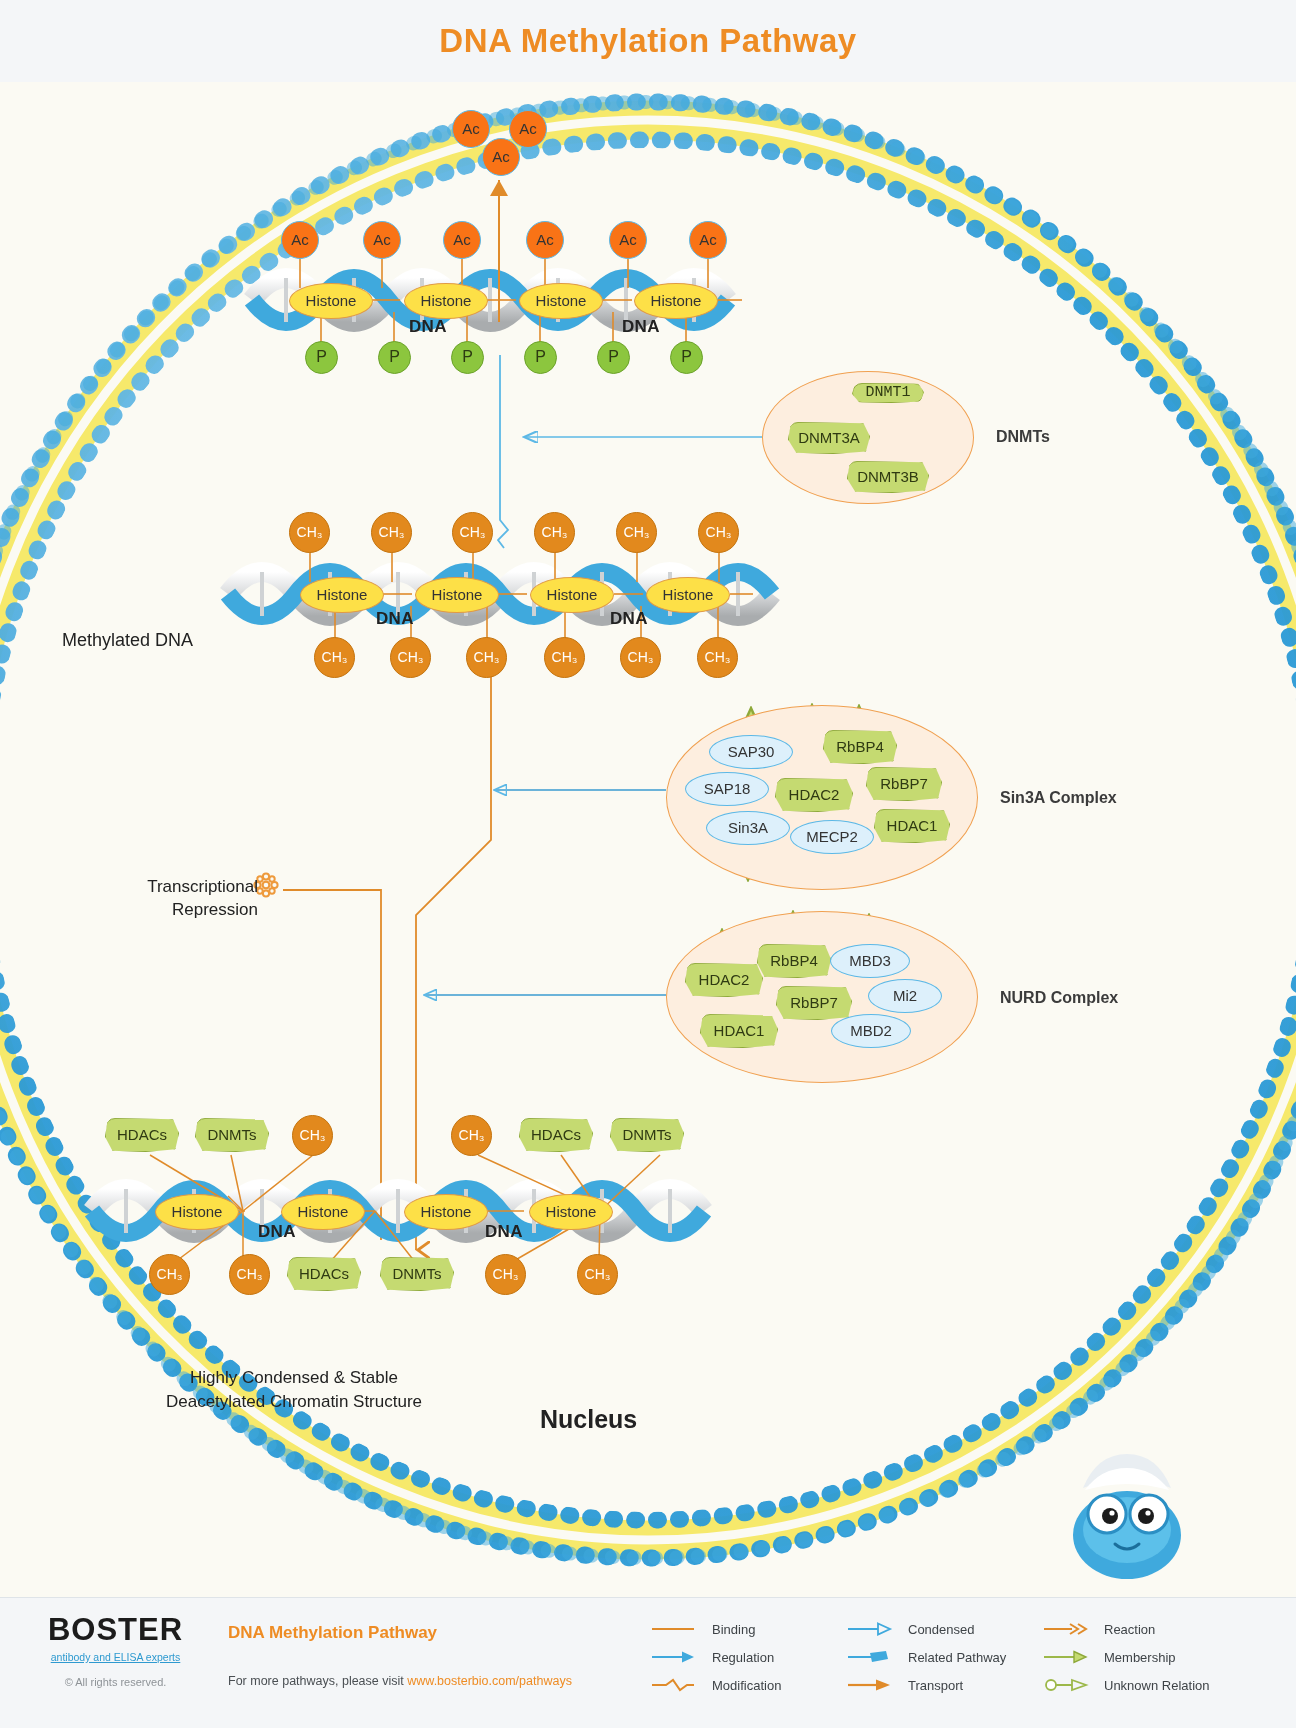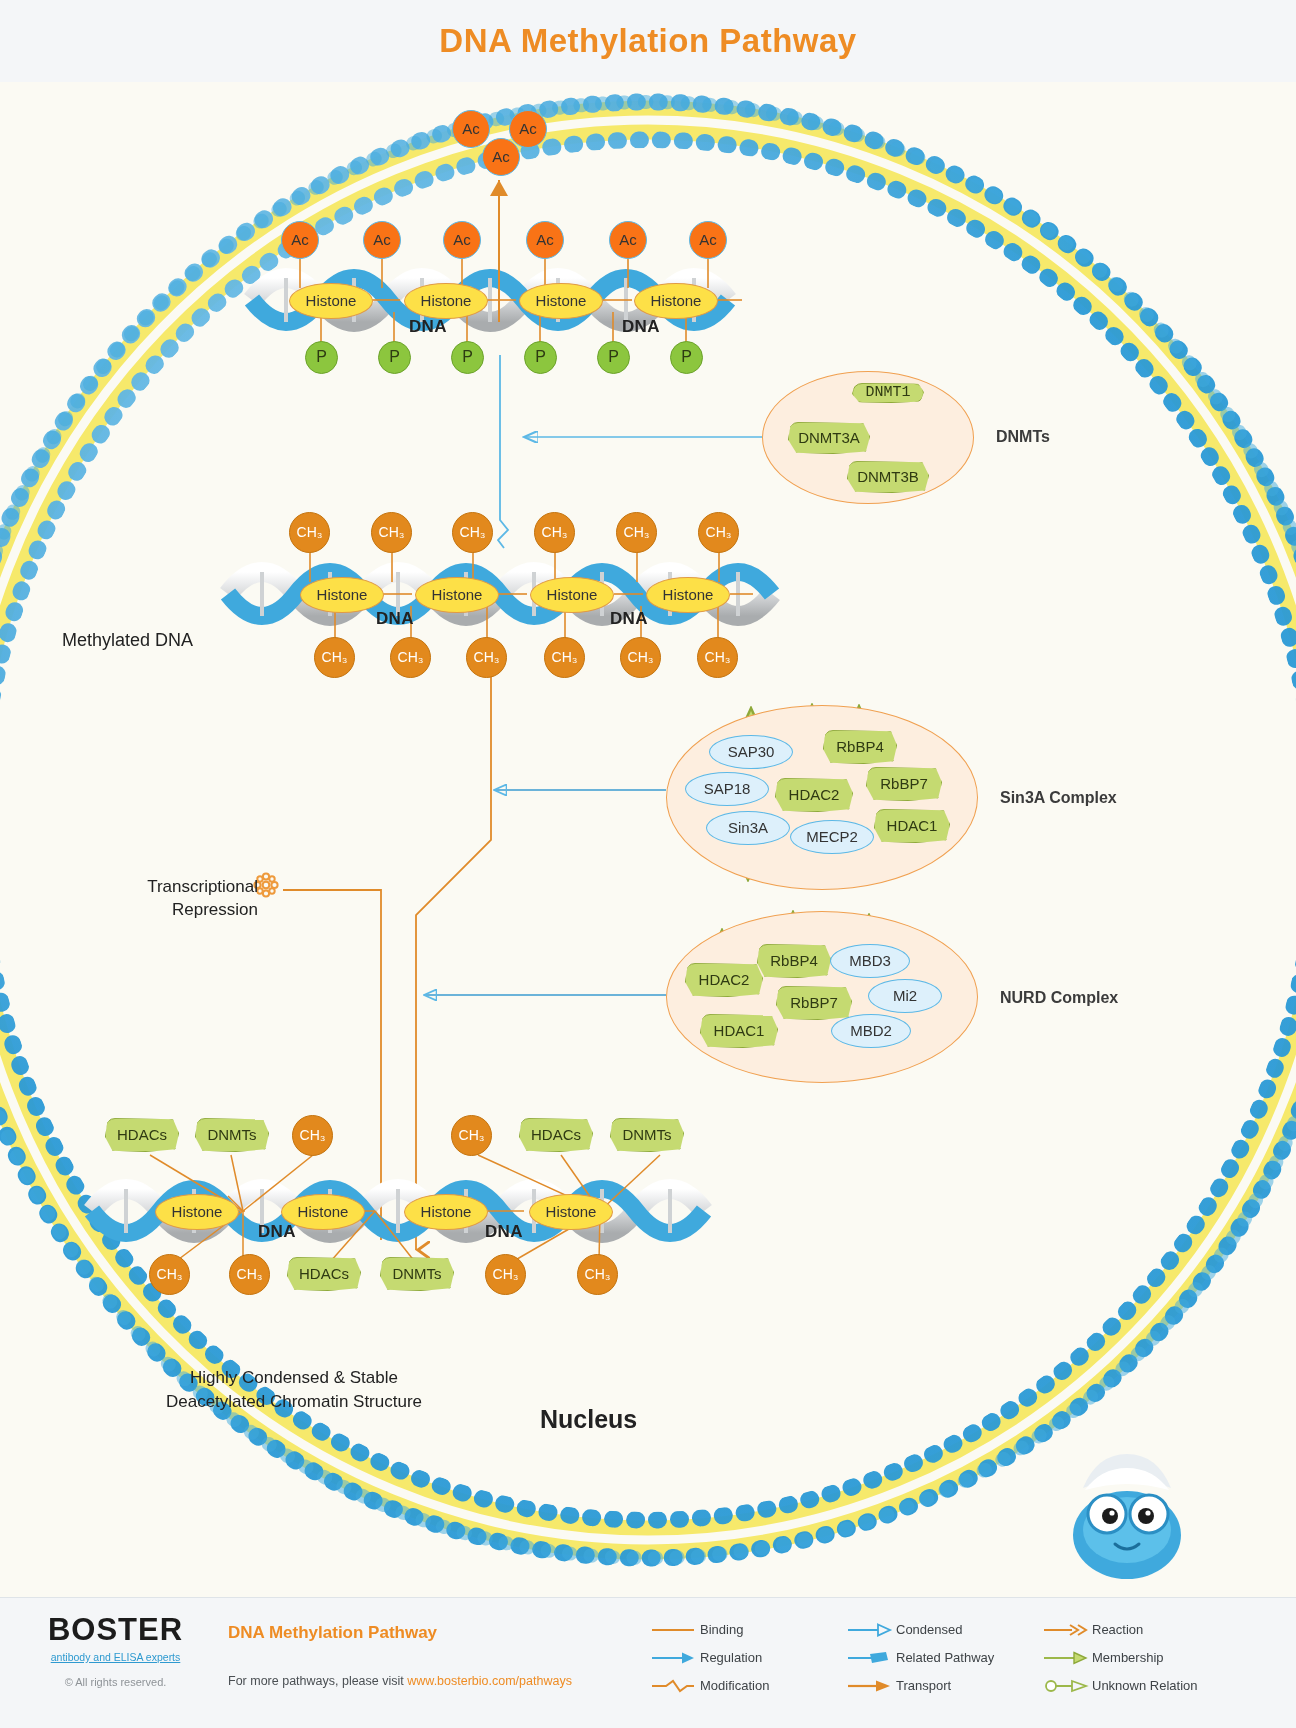--- a/index.html
+++ b/index.html
@@ -96,21 +96,21 @@
   #footer .mid { position: absolute; left: 228px; top: 25px; }
   #footer .mid .pw-title { font-size: 17px; color: #ee8c24; font-weight: bold; }
   #footer .mid .pw-sub { font-size: 12.5px; color: #4a4f53; margin-top: 31px; }
   #footer .mid .pw-sub a { color: #ee8c24; text-decoration: none; }
 
   #legend {
     position: absolute; left: 650px; top: 1615px;
     display: grid; grid-template-columns: repeat(3, 196px);
     grid-auto-rows: 28px; align-items: center;
   }
-  #legend .lg { display: flex; align-items: flex-end; gap: 4px; }
+  #legend .lg { display: flex; align-items: center; gap: 16px; }
   #legend .lg .lbl { font-size: 13px; color: #3e4347; }
 
   svg { overflow: visible; }
 </style>
 </head>
 <body>
 
 <div id="header">
   <div class="title">DNA Methylation Pathway</div>
 </div>

